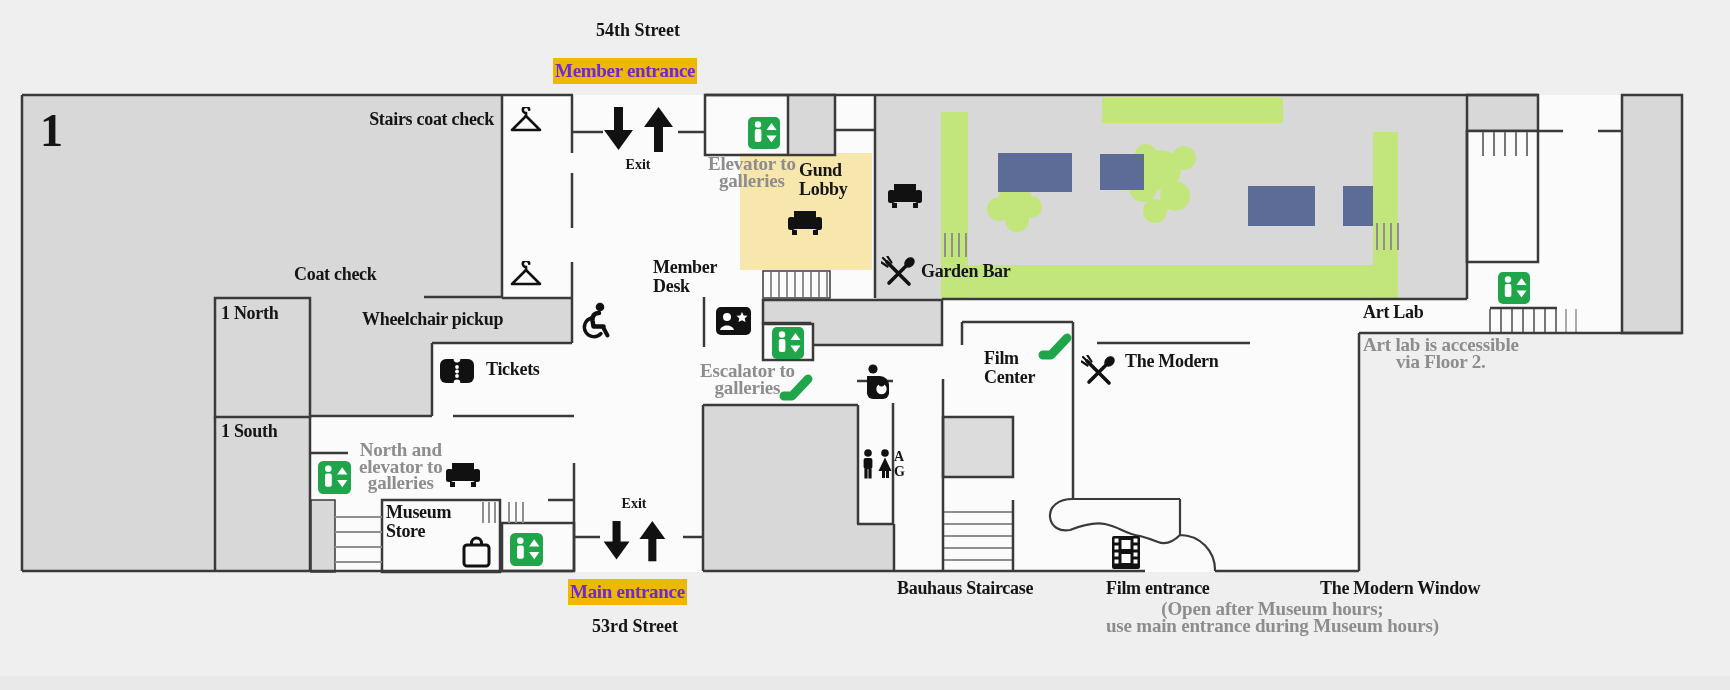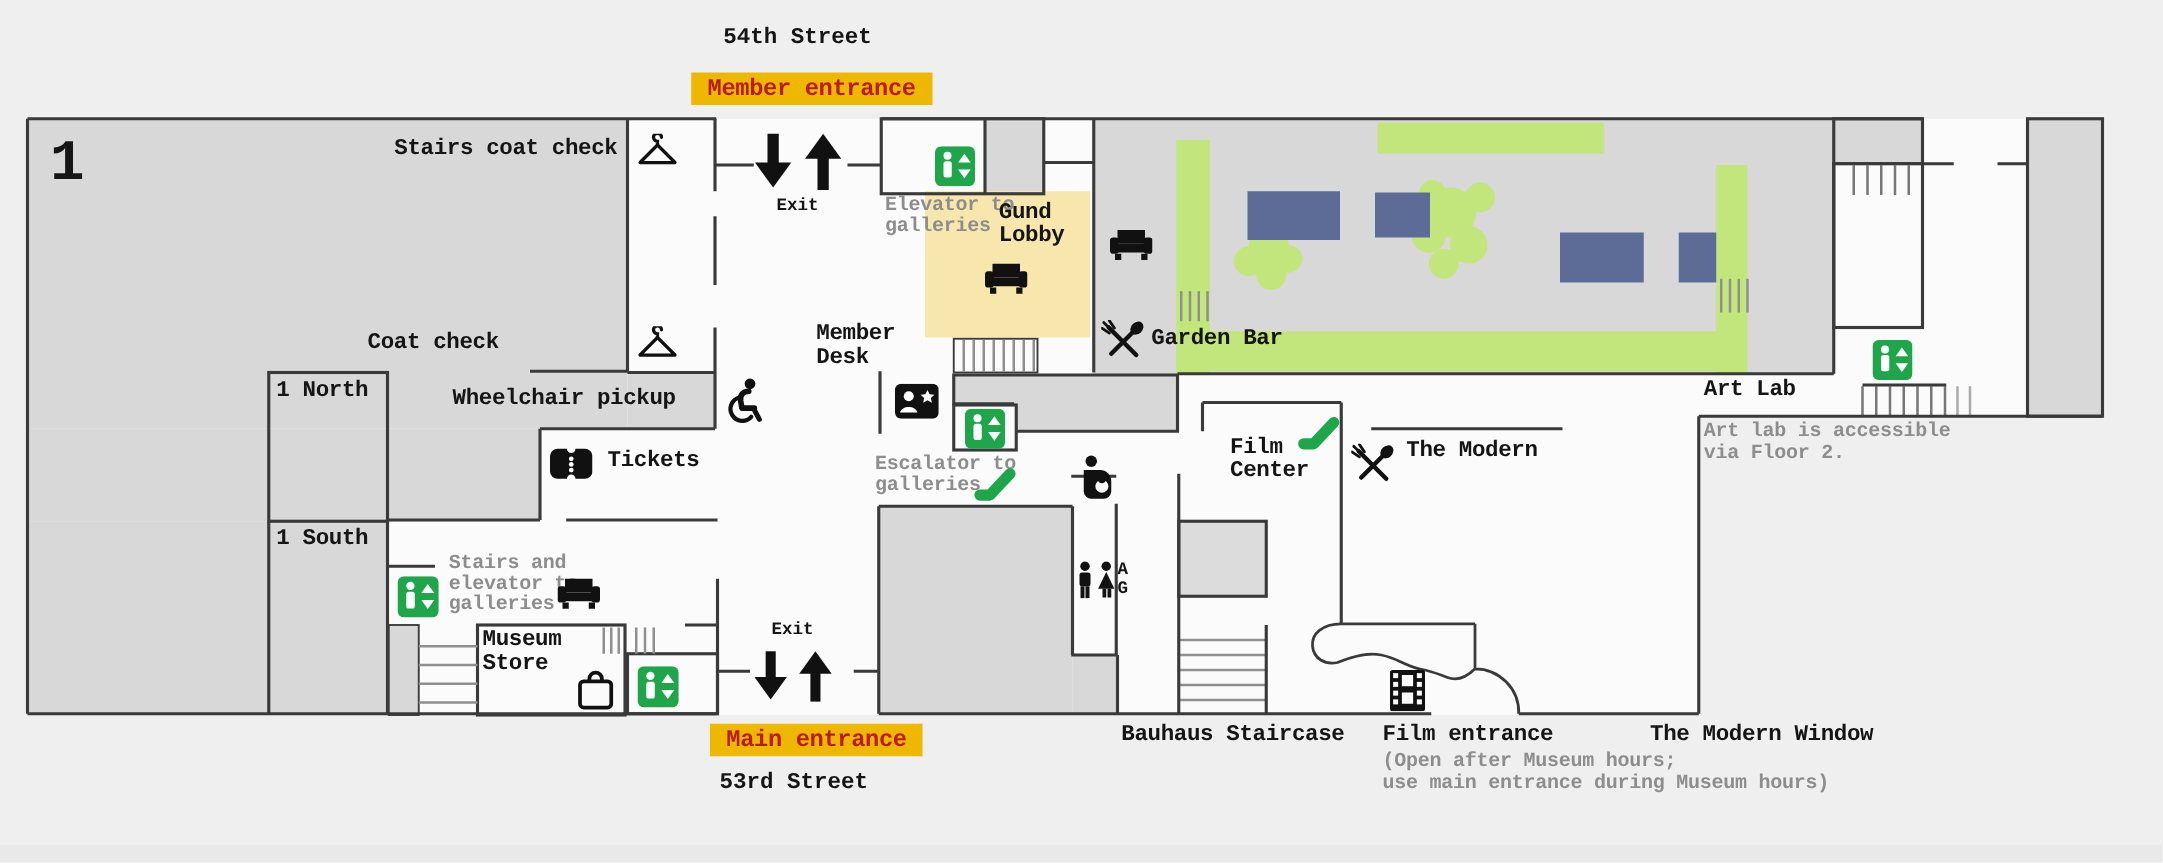--- a/index.html
+++ b/index.html
@@ -1,33 +1,33 @@
 <!DOCTYPE html>
 <html><head>
 <meta charset="utf-8">
 <style>
   html,body{margin:0;padding:0;background:#e9e9ea;}
   #stage{
     position:relative;width:1730px;height:676px;overflow:hidden;
     background:#f0eff0;
-    font-family:Liberation Mono, monospace;
+    font-family:Liberation Serif, serif;
     font-weight:700;color:#151515;
   }
   #map-svg{position:absolute;left:0;top:0;}
   .lbl{
     position:absolute;font-size:18px;line-height:19px;letter-spacing:-0.3px;
     white-space:pre-line;
   }
   .lbl-sm{
-    position:absolute;font-size:16px;line-height:16.5px;letter-spacing:-0.2px;
-    color:#8d8d8d;white-space:pre-line;
+    position:absolute;font-size:19px;line-height:16.5px;letter-spacing:-0.2px;
+    color:#8d8d8d;white-space:pre-line;text-align:center;
   }
   .badge{
     position:absolute;font-size:19px;line-height:22px;letter-spacing:-0.3px;
-    background:#efb800;color:#b91c1c;padding:2px 13px;white-space:nowrap;
+    background:#efb800;color:#6d28d9;padding:2px 2px;white-space:nowrap;
   }
   .street{position:absolute;font-size:18px;text-align:center;width:160px;}
   .floor-num{position:absolute;font-size:46px;line-height:46px;}
   .exit-lbl{position:absolute;font-size:14px;text-align:center;}
   .ag{position:absolute;font-size:14px;line-height:15px;white-space:pre-line;}
   .icon{position:absolute;}
 </style>
 </head>
 <body>
 
@@ -122,21 +122,21 @@
   <div class="badge" style="left:553px;top:58px">Member entrance</div>
   <div class="exit-lbl" style="left:600px;top:157px;width:76px">Exit</div>
 
   <div class="floor-num" style="left:40px;top:108px">1</div>
   <div class="lbl" style="left:294px;top:110px;width:200px;text-align:right">Stairs coat check</div>
   <div class="lbl" style="left:294px;top:265px;width:200px;text-align:left">Coat check</div>
   <div class="lbl" style="left:221px;top:304px">1 North</div>
   <div class="lbl" style="left:221px;top:422px">1 South</div>
   <div class="lbl" style="left:362px;top:310px;width:200px;text-align:left">Wheelchair pickup</div>
   <div class="lbl" style="left:486px;top:360px">Tickets</div>
-  <div class="lbl-sm" style="left:359px;top:442px">Stairs and
+  <div class="lbl-sm" style="left:359px;top:442px">North and
 elevator to
 galleries</div>
   <div class="lbl" style="left:386px;top:503px">Museum
 Store</div>
 
   <div class="lbl-sm" style="left:708px;top:156px">Elevator to
 galleries</div>
   <div class="lbl" style="left:799px;top:161px">Gund
 Lobby</div>
   <div class="lbl" style="left:653px;top:258px">Member

